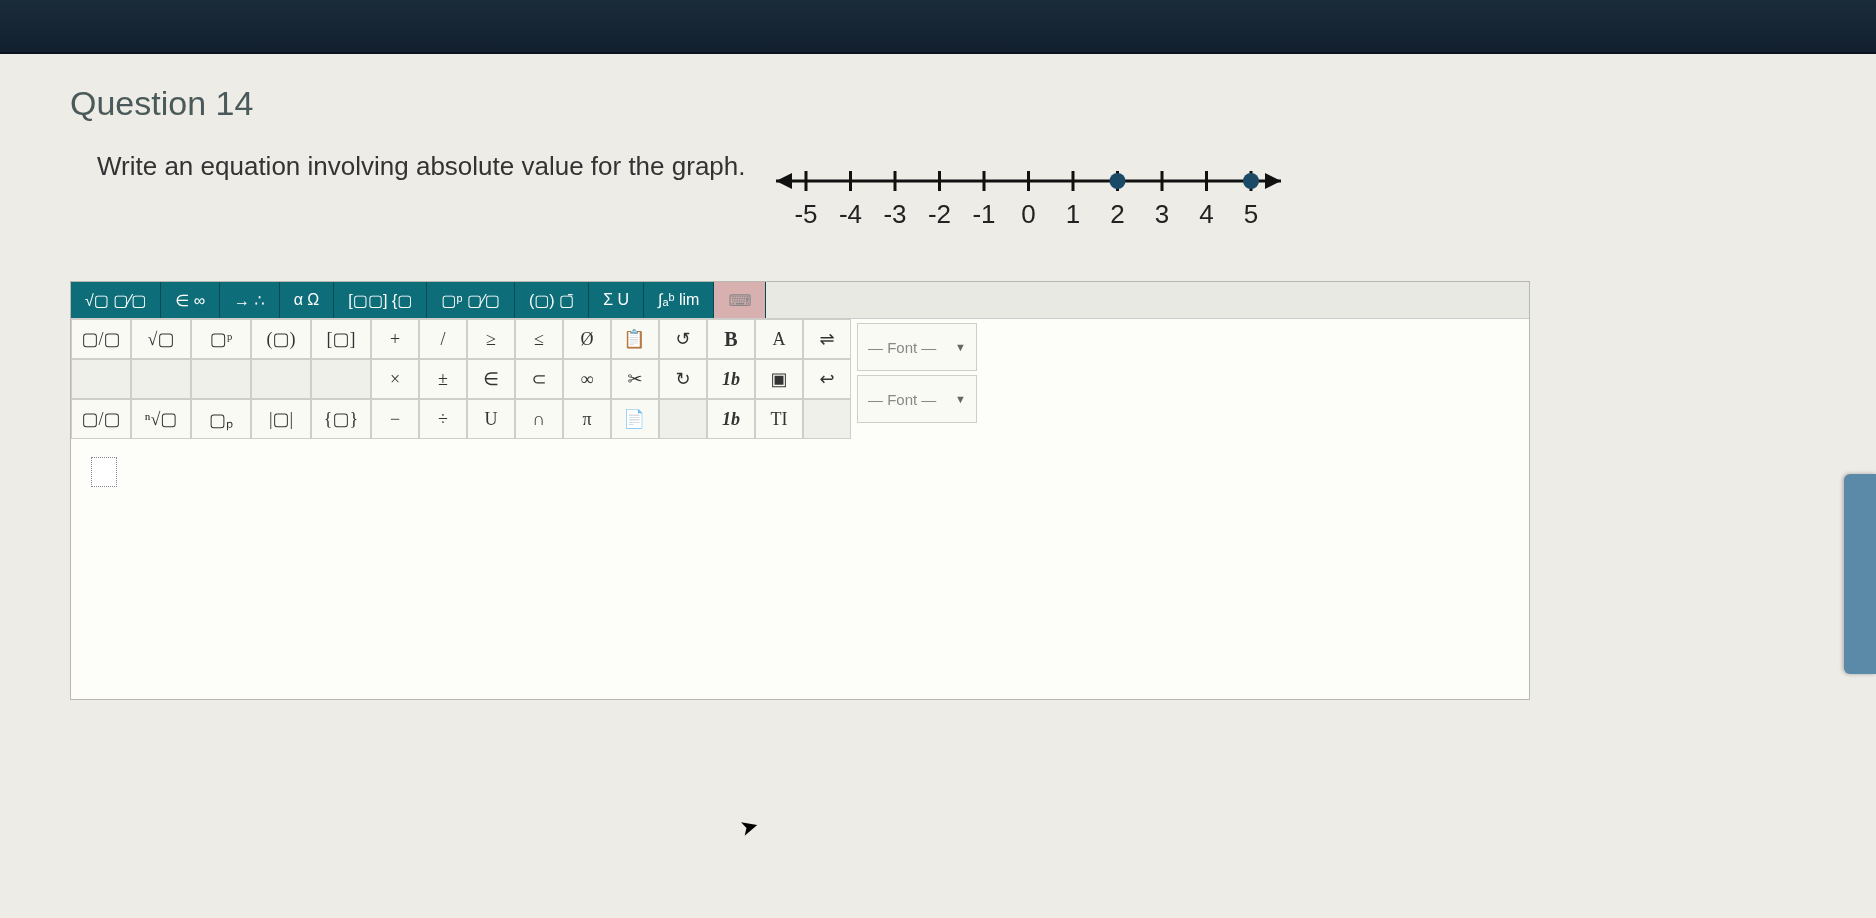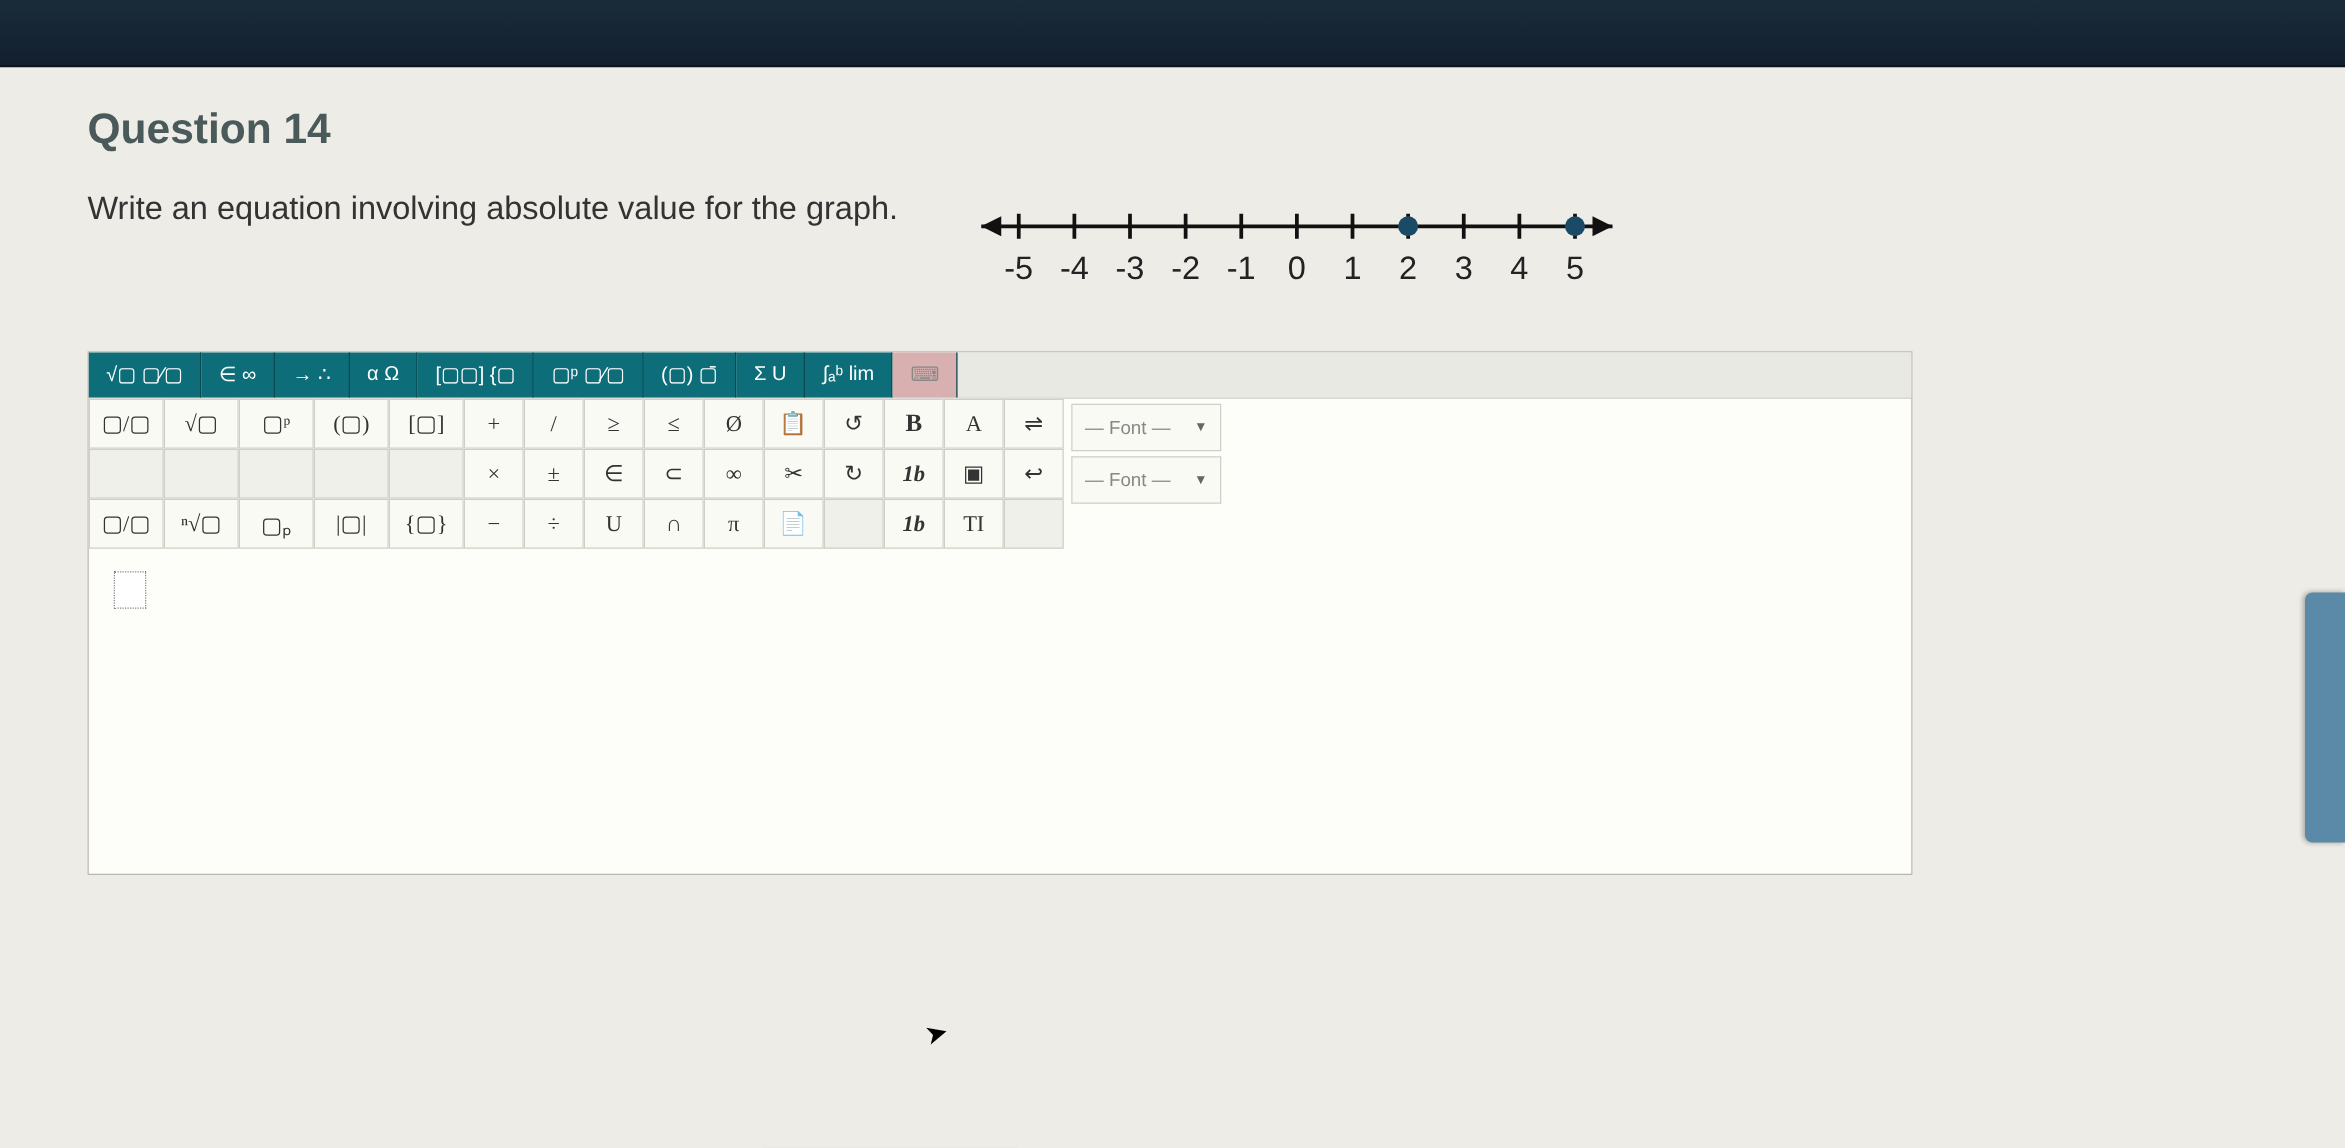--- a/index.html
+++ b/index.html
@@ -1,37 +1,37 @@
 <!DOCTYPE html>
 <html><head>
 <meta charset="utf-8">
 <style>
   * { box-sizing: border-box; margin: 0; padding: 0; }
   html, body { width: 1876px; height: 918px; font-family: Arial, Helvetica, sans-serif; background: #e8e6e0; overflow: hidden; }
   .window-chrome { width: 100%; height: 54px; background: linear-gradient(#1a2b3a,#12202e); border-bottom: 2px solid #0a1420; }
   .page { padding: 30px 70px 20px 70px; background: #eeece6; height: calc(100% - 54px); position: relative; }
-  .question-title { font-size: 34px; font-weight: bold; color: #4a5a5a; margin-bottom: 28px; }
+  .question-title { font-size: 34px; font-weight: normal; color: #4a5a5a; margin-bottom: 28px; }
   .prompt { font-size: 26px; color: #333; margin-bottom: 10px; }
-  .prompt-row { display:flex; align-items:flex-start; gap:56px; }
+  .prompt-row { display:flex; align-items:flex-start; gap:20px;margin-left:27px; }
   
   .numline-wrap { margin: 0 0 40px 0; position:relative; width:525px; height:90px; }
   .numline-svg { display:block; }
   .nl-label { font-size:26px; fill:#222; text-anchor:middle; font-family:Arial; }
   
   .editor-shell { border:1px solid #b8b8b0; background:#fdfdf9; width:1460px; }
   .tabbar { display:flex; height:36px; background:#e9e9e3; }
   .tab { height:36px; display:flex; align-items:center; justify-content:center; font-size:16px; color:#fff; background:#0d6e79; border-right:1px solid #084a52; padding:0 14px; cursor:pointer; white-space:nowrap; }
   .tab.inactive { background:#d9b0b0; color:#888; }
   .toolbar { display:flex; border-top:1px solid #ccc; }
   .tool-col { display:flex; flex-direction:column; }
   .tool-cell { width:48px; height:40px; border:1px solid #cfcfc7; background:#fafaf5; display:flex; align-items:center; justify-content:center; font-size:18px; color:#333; cursor:pointer; font-family: 'Times New Roman', serif; }
   .tool-cell.wide { width:60px; }
   .tool-cell.b { font-weight:bold; font-family:'Times New Roman',serif; font-size:20px;}
   .tool-cell.i { font-style:italic;font-weight:bold; }
-  .sel { height:38px; border:1px solid #cfcfc7; background:#fafaf5; display:flex; align-items:center; padding:0 10px; font-size:15px; color:#888; gap:6px; cursor:pointer; width:120px; justify-content:space-between;}
+  .sel { height:48px; border:1px solid #cfcfc7; background:#fafaf5; display:flex; align-items:center; padding:0 10px; font-size:15px; color:#888; gap:6px; cursor:pointer; width:120px; justify-content:space-between;}
   .sel .chev { font-size:11px; color:#666;}
   .right-stack { display:flex; flex-direction:column; gap:4px; padding:4px 6px;}
   .answer-area { min-height:260px; padding:18px 20px; }
   .answer-box { width:26px; height:30px; border:1px dotted #888; background:#fff; }
   .side-tab { position:absolute; right:0; top:420px; width:32px; height:200px; background:#5b8aa8; border-radius:6px 0 0 6px; box-shadow:-1px 0 4px rgba(0,0,0,.3);}
   .cursor-arrow { position:absolute; left:740px; top:760px; font-size:22px; color:#000; transform:rotate(-15deg);}
 </style>
 </head>
 <body>
 

